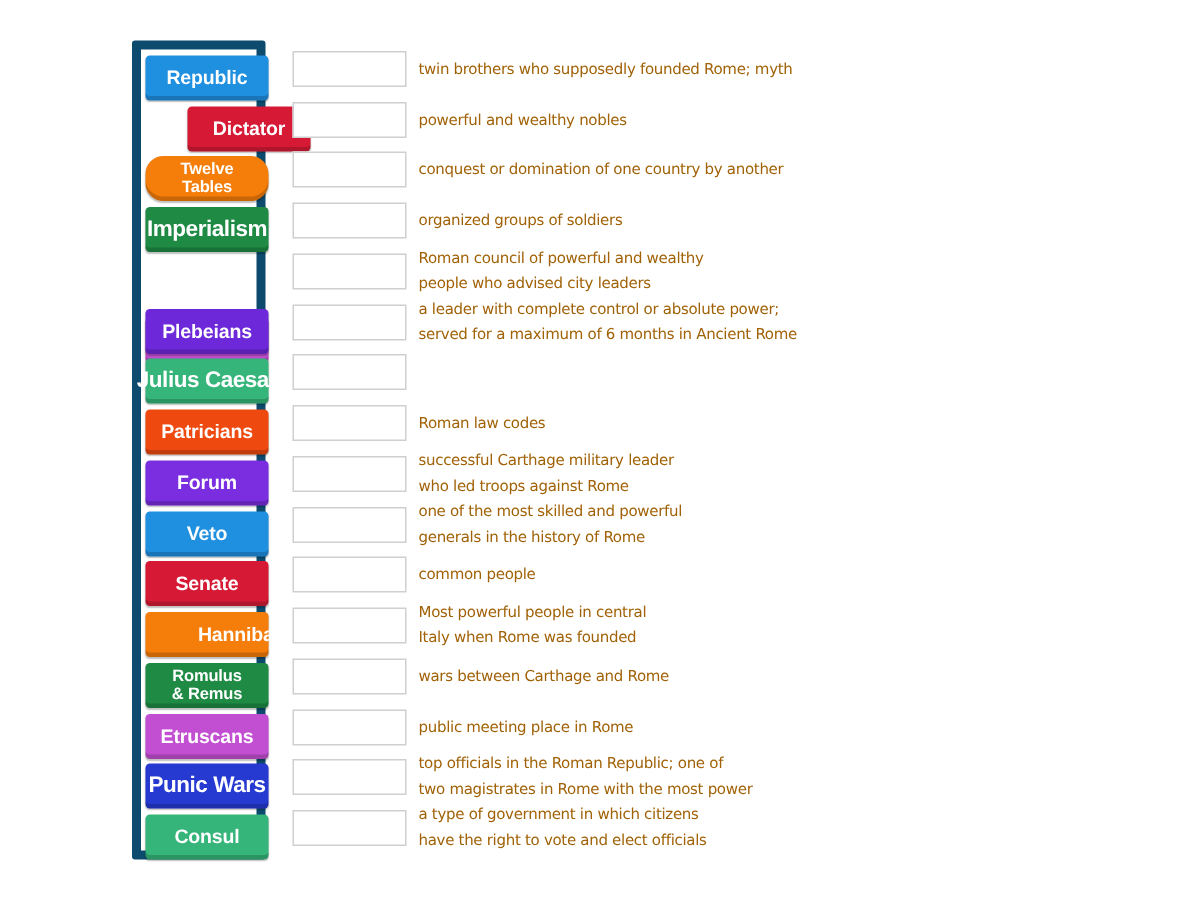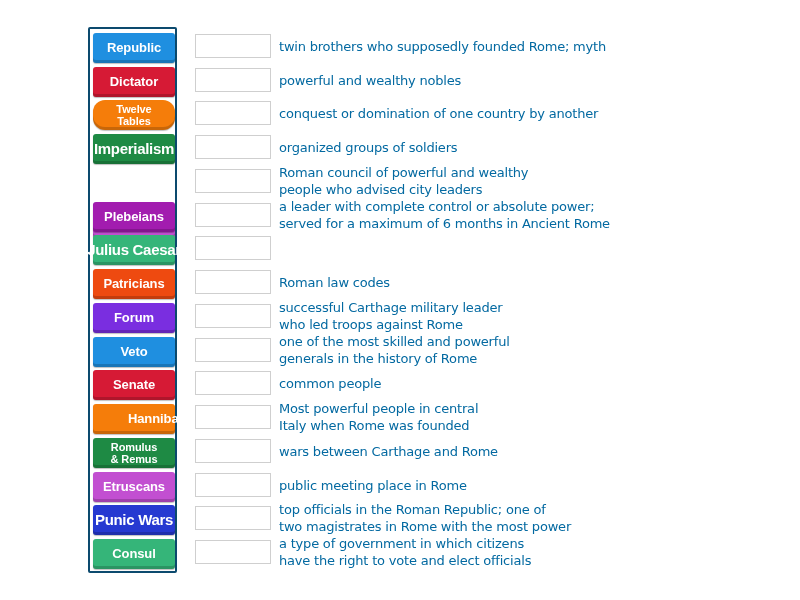--- a/index.html
+++ b/index.html
@@ -15,21 +15,21 @@
       position: relative;
       width: 800px;
       height: 600px;
     }
     .tile-bank {
       position: absolute;
       left: 88px;
       top: 27px;
       width: 89px;
       height: 546px;
-      border: 2px solid #0c4a6e;
+      border: 6px solid #0c4a6e;
       border-radius: 2px;
       background: #ffffff;
       box-sizing: border-box;
     }
     .tile {
       position: absolute;
       left: 3px;
       width: 82px;
       height: 30px;
       border-radius: 3px;
@@ -68,40 +68,40 @@
       width: 76px;
       height: 24px;
       border: 1px solid #cfcfcf;
       background: #ffffff;
       box-sizing: border-box;
       flex: 0 0 auto;
     }
     .definition {
       margin-left: 8px;
       font-family: "DejaVu Sans", sans-serif;
-      font-size: 13px;
-      color: #0369a1;
+      font-size: 10px;
+      color: #a16207;
       line-height: 17px;
       white-space: pre-line;
       letter-spacing: -0.2px;
     }
   </style>
 </head>
 <body>
 
 <div class="stage">
 
   <div class="tile-bank">
     <div class="tile" style="top: 4px; background: rgb(31, 143, 224);">Republic</div>
-    <div class="tile" style="top: 38px; background: rgb(214, 26, 53);">Dictator</div>
+    <div class="tile" style="top: 38px; background: rgb(214, 26, 53); margin-left: 28px;">Dictator</div>
     <div class="tile small" style="top: 71px; background: rgb(245, 125, 10); white-space: pre-line; border-radius: 12px;">Twelve
 Tables</div>
     <div class="tile tight" style="top: 105px; background: rgb(30, 138, 68);">Imperialism</div>
     <div class="tile" style="top: 139px; background: rgb(194, 79, 209); margin-top: 40px;">Legion</div>
-    <div class="tile" style="top: 173px; background: #a21caf;">Plebeians</div>
+    <div class="tile" style="top: 173px; background: #6d28d9;">Plebeians</div>
     <div class="tile tight" style="top: 206px; font-size: 15px; background: rgb(53, 181, 121);">Julius Caesar</div>
     <div class="tile" style="top: 240px; background: rgb(238, 74, 16);">Patricians</div>
     <div class="tile" style="top: 274px; background: rgb(122, 46, 224);">Forum</div>
     <div class="tile" style="top: 308px; background: rgb(31, 143, 224);">Veto</div>
     <div class="tile" style="top: 341px; background: rgb(214, 26, 53);">Senate</div>
     <div class="tile" style="top: 375px; background: rgb(245, 125, 10); padding-left: 44px;">Hannibal</div>
     <div class="tile small" style="top: 409px; background: rgb(30, 138, 68); white-space: pre-line;">Romulus
 &amp; Remus</div>
     <div class="tile" style="top: 443px; background: rgb(194, 79, 209);">Etruscans</div>
     <div class="tile tight" style="top: 476px; background: rgb(38, 57, 209);">Punic Wars</div>

